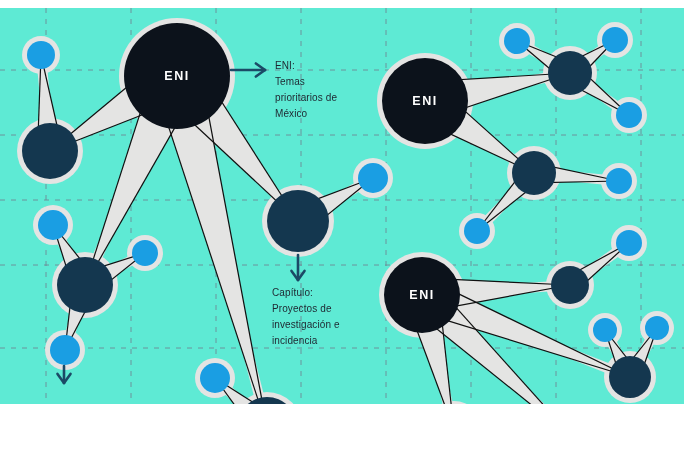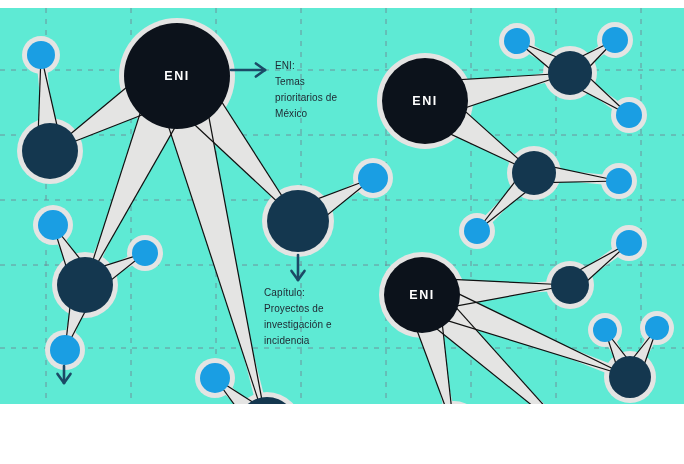--- a/index.html
+++ b/index.html
@@ -206,17 +206,17 @@
       <line x1="298" y1="272" x2="291.4924062019822" y2="262.8845612853796" stroke="#1b4a66" stroke-width="2.6" stroke-linecap="round"></line>
       <line x1="298" y1="272" x2="304.5075937980178" y2="262.8845612853796" stroke="#1b4a66" stroke-width="2.6" stroke-linecap="round"></line>
       <line x1="64" y1="358" x2="64" y2="375" stroke="#1b4a66" stroke-width="2.6" stroke-linecap="round"></line>
       <line x1="64" y1="375" x2="57.492406201982185" y2="365.8845612853796" stroke="#1b4a66" stroke-width="2.6" stroke-linecap="round"></line>
       <line x1="64" y1="375" x2="70.50759379801782" y2="365.8845612853796" stroke="#1b4a66" stroke-width="2.6" stroke-linecap="round"></line>
     </svg>
   <div class="note" style="left: 275px; top: 50px; color: rgb(30, 38, 48);">ENI:
 Temas
 prioritarios de
 México</div>
-  <div class="note" style="left: 264px; top: 277px; color: rgb(30, 38, 48);">Capítulo:
+  <div class="note" style="left: 272px; top: 277px; color: rgb(30, 38, 48);">Capítulo:
 Proyectos de
 investigación e
 incidencia</div>
 </div>
 
 </body></html>

